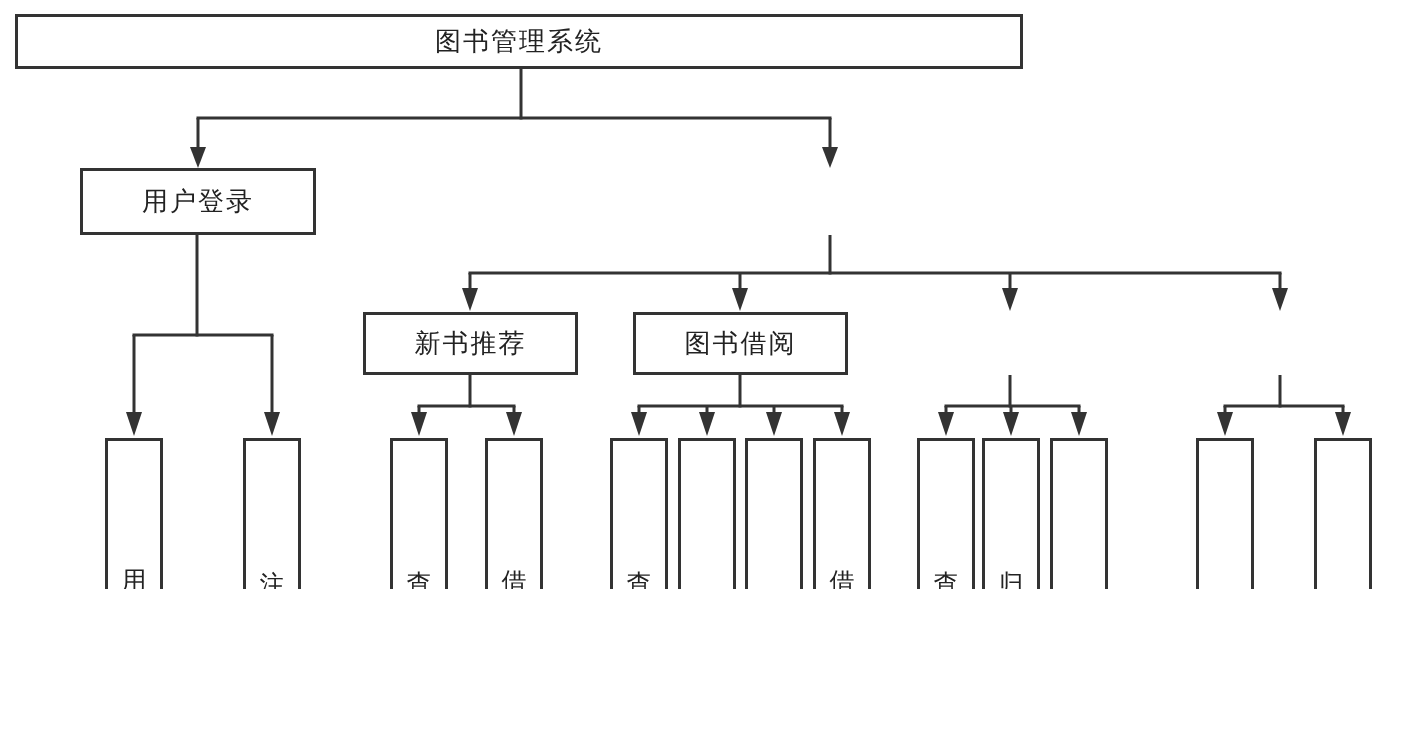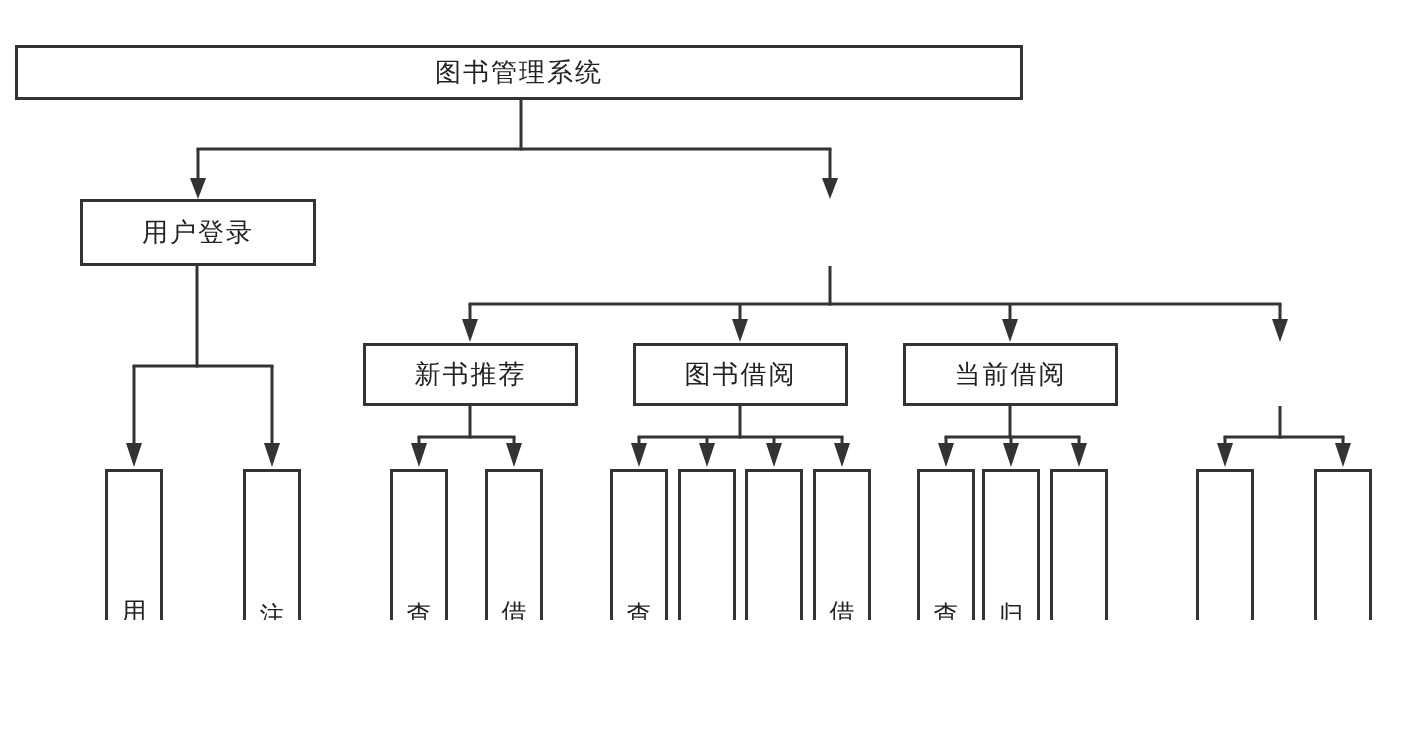--- a/index.html
+++ b/index.html
@@ -5,21 +5,20 @@
   :root{
     --line:#333333; --box_border:#333333; --text:#222222;
     --background:#ffffff; --watermark:#b4b4b4;
   }
   html,body{margin:0;padding:0;background:var(--background);}
   .stage{
     position:relative; width:1405px; height:589px; overflow:hidden;
     background:var(--background);
     font-family:"Liberation Sans","DejaVu Sans",sans-serif;
     color:var(--text);
-    margin-top:31px;
   }
   .wires{position:absolute;left:0;top:0;}
   .wires line{stroke:var(--line);stroke-width:3;}
   .wires polygon{fill:var(--line);stroke:none;}
   .node{
     position:absolute; box-sizing:border-box;
     border:3px solid var(--box_border);
     background:#fff;
     display:flex; align-items:center; justify-content:center;
     text-align:center;
@@ -127,23 +126,20 @@
   <div class="node hnode" style="left:80px;top:168px;width:236px;height:67px;">
     <span>用户登录</span>
   </div>
 
   <div class="node hnode" style="left:363px;top:312px;width:215px;height:63px;">
     <span>新书推荐</span>
   </div>
   <div class="node hnode" style="left:633px;top:312px;width:215px;height:63px;text-align:center;">
     <span>图书借阅</span>
   </div>
-  <div class="node hnode" style="left:903px;top:312px;width:215px;height:63px;">
-    <span>当前借阅</span>
-  </div>
 
   <div class="node leaf" style="left:105px;top:438px;width:58px;height:299px;">
     <span class="ls-lg">用户登录</span>
   </div>
   <div class="node leaf" style="left:243px;top:438px;width:58px;height:299px;">
     <span class="ls-lg">注销登录</span>
   </div>
 
   <div class="node leaf" style="left:390px;top:438px;width:58px;height:299px;">
     <span class="ls-lg">查询图书</span>

